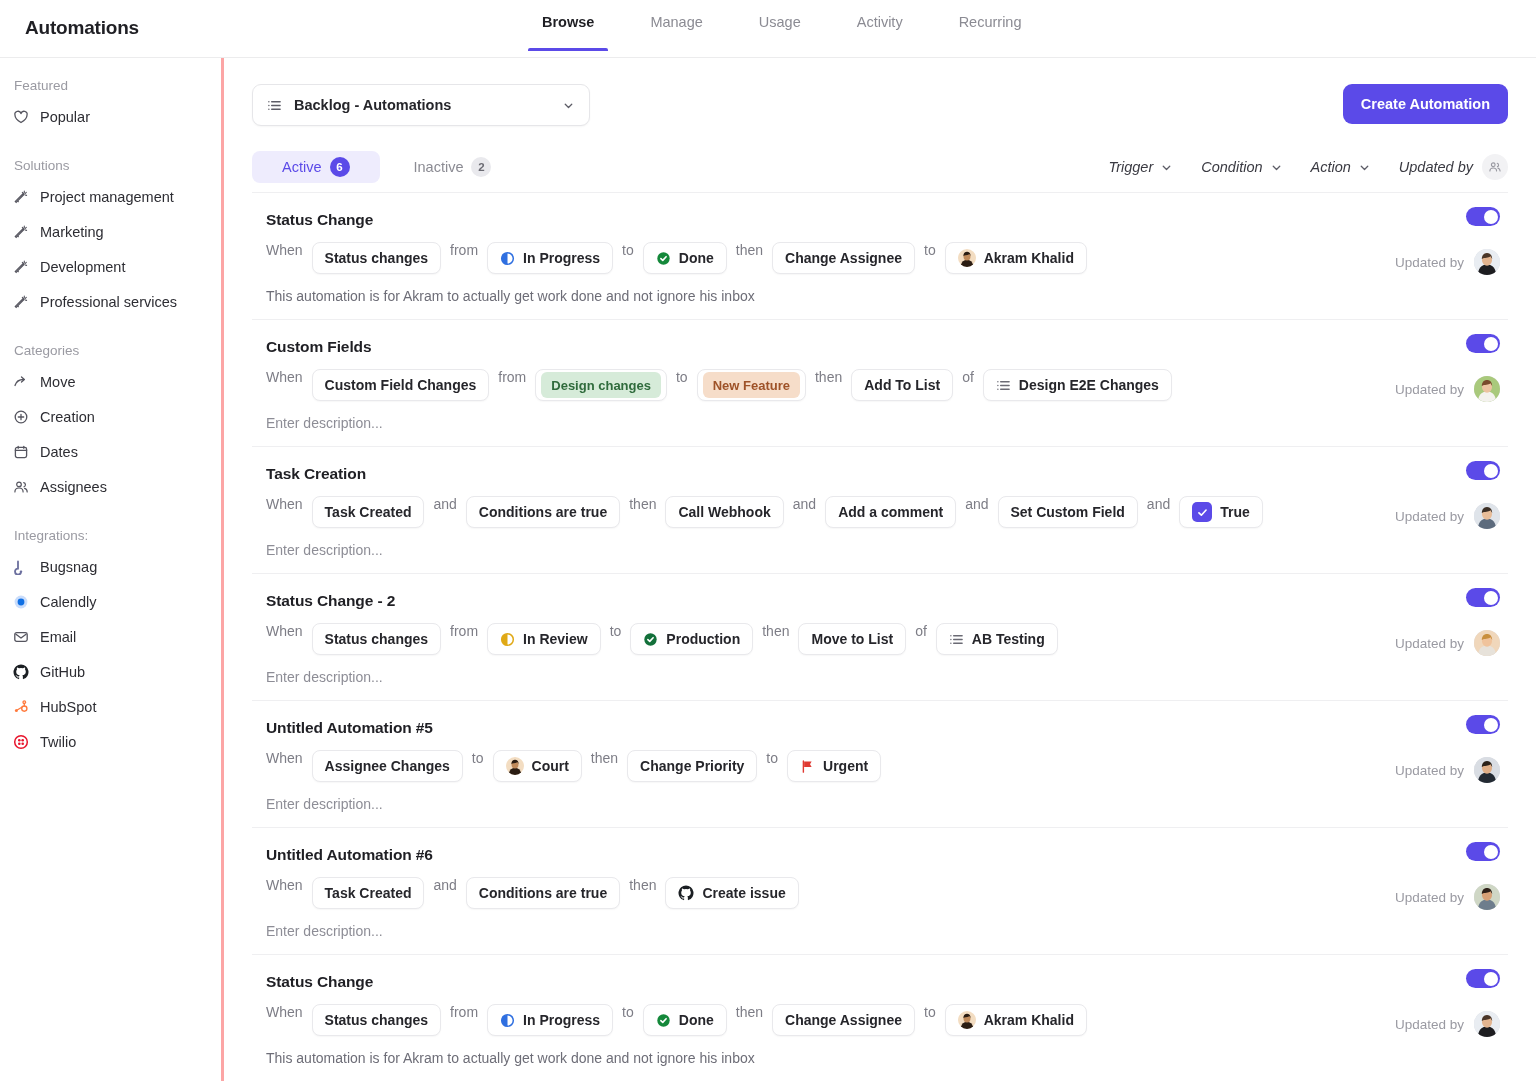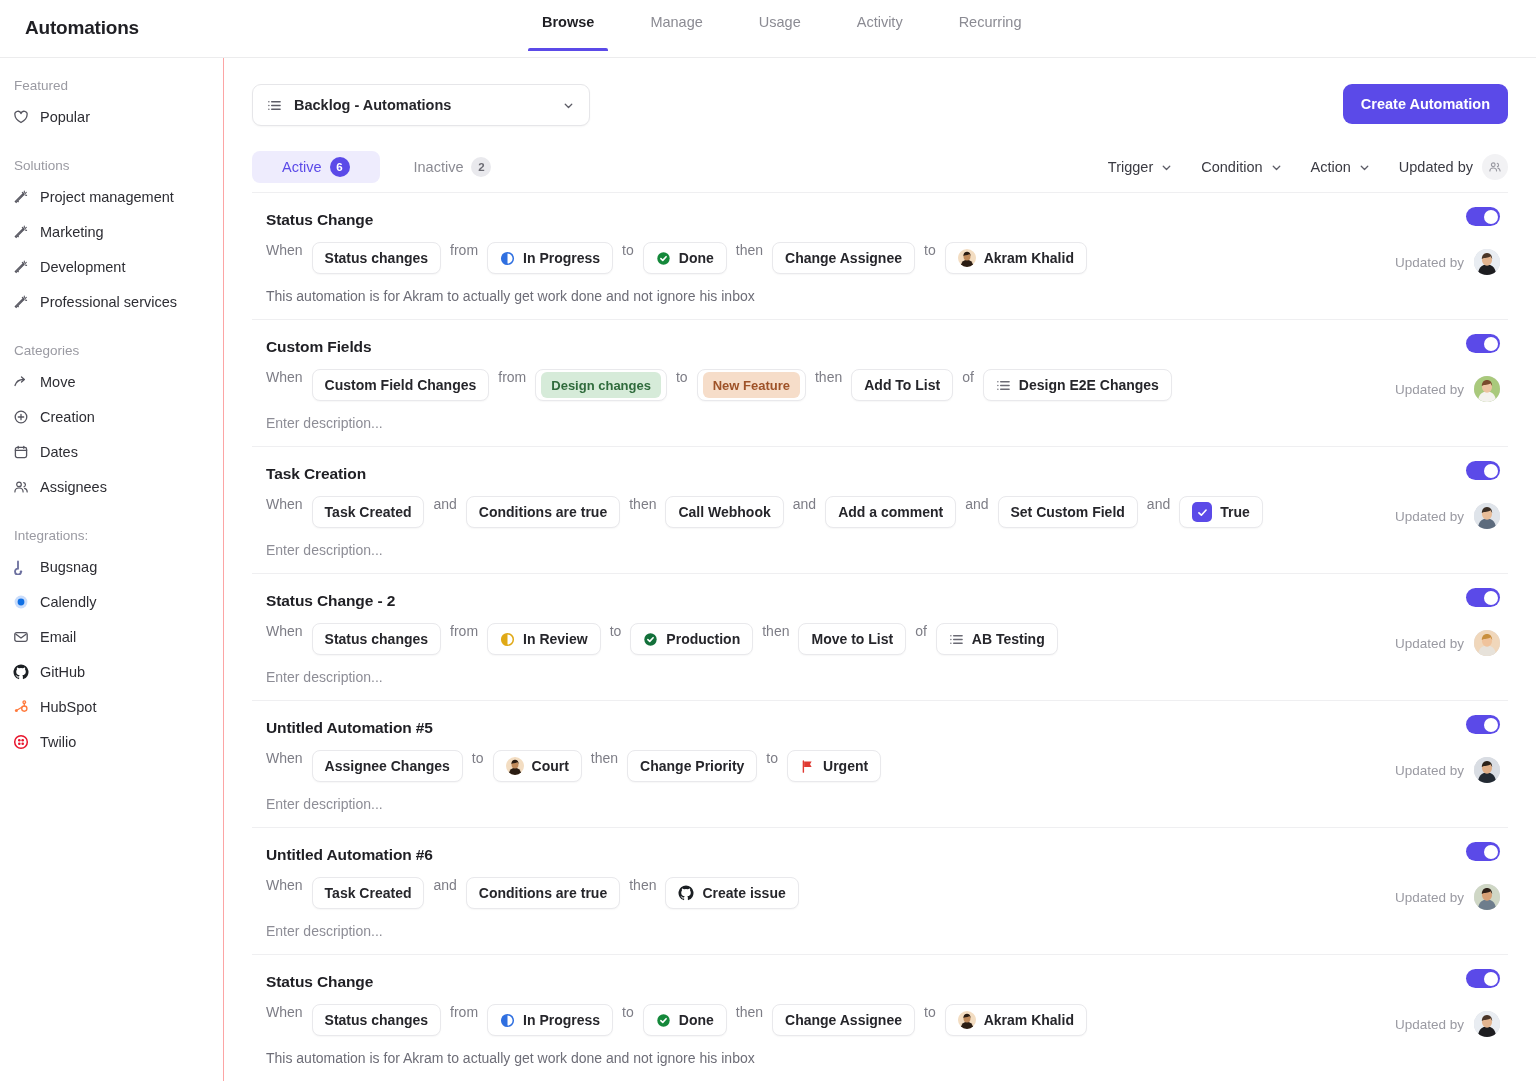--- a/index.html
+++ b/index.html
@@ -68,21 +68,21 @@
   
   .body {
     display: flex;
     height: 1023px;
   }
 
   
   .sidebar {
     width: 224px;
     flex: 0 0 224px;
-    border-right: 1px solid #fca5a5;
+    border-right: 3px solid #fca5a5;
     padding-top: 20px;
     background: #fff;
   }
   .side-group-label {
     font-size: 13.5px;
     color: #9a9aa2;
     padding: 0 0 0 14px;
     margin-bottom: 6px;
   }
   .side-group + .side-group { margin-top: 24px; }
@@ -202,20 +202,21 @@
     gap: 28px;
   }
   .filter-drop {
     display: flex;
     align-items: center;
     gap: 7px;
     font-size: 14.5px;
     color: #3a3a42;
     cursor: pointer;
     white-space: nowrap;
+    font-style: italic;
   }
   .avatar-ghost {
     width: 26px; height: 26px;
     border-radius: 50%;
     background: #f2f2f4;
     display: inline-flex;
     align-items: center;
     justify-content: center;
     margin-left: 2px;
   }

